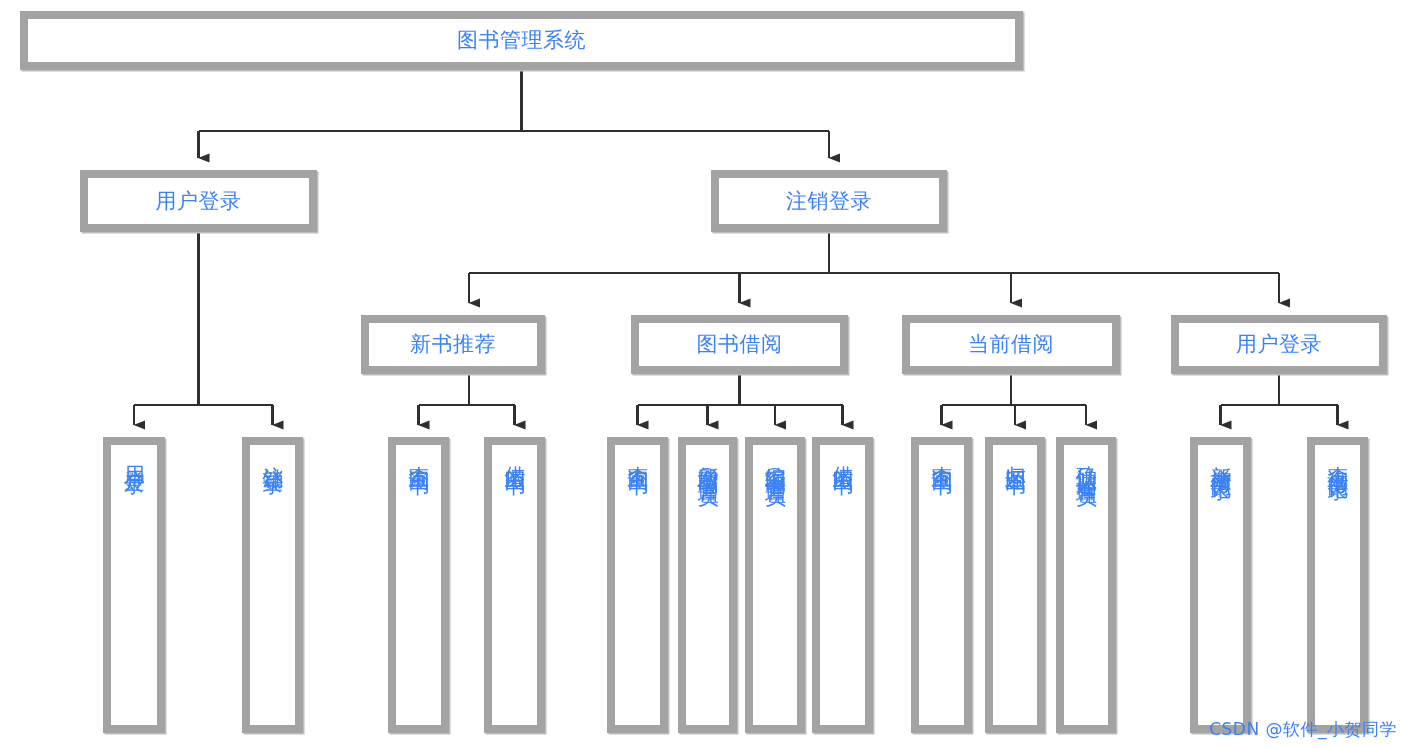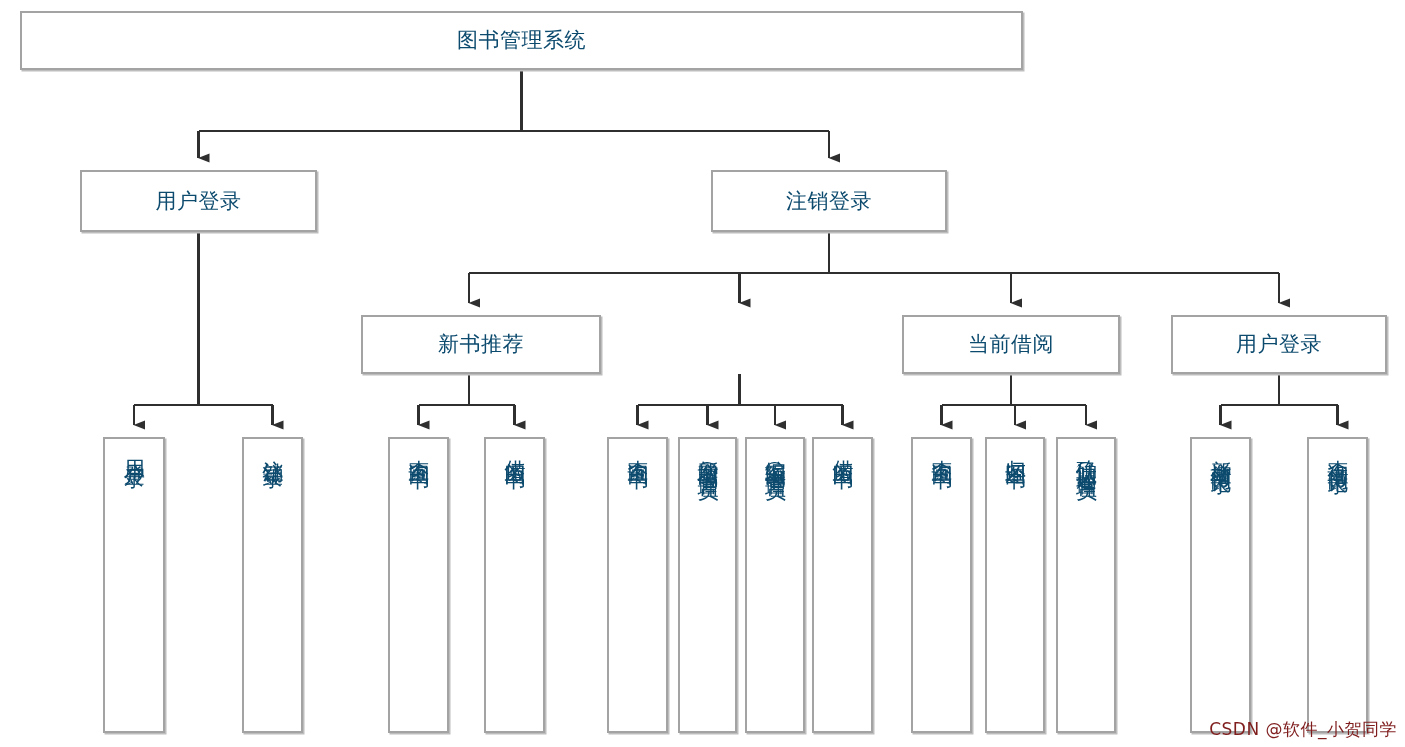--- a/index.html
+++ b/index.html
@@ -22,26 +22,26 @@
     left: 0;
     top: 0;
     width: 1405px;
     height: 747px;
     pointer-events: none;
   }
   .node {
     position: absolute;
     box-sizing: border-box;
     background: #ffffff;
-    border: 2px solid #a3a3a3;
+    border: 8px solid #a3a3a3;
     box-shadow: 1.5px 1.5px 0 0 #bdbdbd;
     display: flex;
     align-items: center;
     justify-content: center;
-    color: #0c4a6e;
+    color: #3b82f6;
   }
   .node-label {
     display: block;
     text-align: center;
     line-height: 1.18;
     letter-spacing: 0.5px;
     white-space: nowrap;
   }
   .node.horizontal .node-label {
     font-size: 21px;
@@ -56,21 +56,21 @@
     text-orientation: upright;
     font-size: 21px;
     letter-spacing: 3px;
     line-height: 1;
   }
   #watermark {
     position: absolute;
     right: 8px;
     bottom: 6px;
     font-size: 17px;
-    color: #7f1d1d;
+    color: #3b82f6;
     white-space: nowrap;
     letter-spacing: 0.5px;
   }
 </style>
 </head>
 <body>
 
 <div id="canvas">
 
   <svg class="wires" viewBox="0 0 1405 747" xmlns="http://www.w3.org/2000/svg">
@@ -130,22 +130,25 @@
     <span class="node-label">图书管理系统</span>
   </div>
 
   <div class="node horizontal" id="node-user-login" style="left:80px; top:170px; width:237px; height:62px;">
     <span class="node-label">用户登录</span>
   </div>
   <div class="node horizontal" id="node-book-management" style="left:711px; top:170px; width:236px; height:62px;">
     <span class="node-label">注销登录</span>
   </div>
 
-  <div class="node horizontal" id="node-new-book-recommend" style="left:361px; top:315px; width:240px; height:59px;">
+  <div class="node horizontal" id="node-new-book-recommend" style="left:361px; top:315px; width:184px; height:59px;">
     <span class="node-label">新书推荐</span>
+  </div>
+  <div class="node horizontal" id="node-book-borrow" style="left:631px; top:315px; width:217px; height:59px;">
+    <span class="node-label">图书借阅</span>
   </div>
   <div class="node horizontal" id="node-current-borrow" style="left:902px; top:315px; width:218px; height:59px;">
     <span class="node-label">当前借阅</span>
   </div>
   <div class="node horizontal" id="node-borrow-records" style="left:1171px; top:315px; width:216px; height:59px;">
     <span class="node-label">用户登录</span>
   </div>
 
   <div class="node vertical" style="left:103px; top:437px; width:62px; height:296px;">
     <span class="node-label">用户登录</span>

